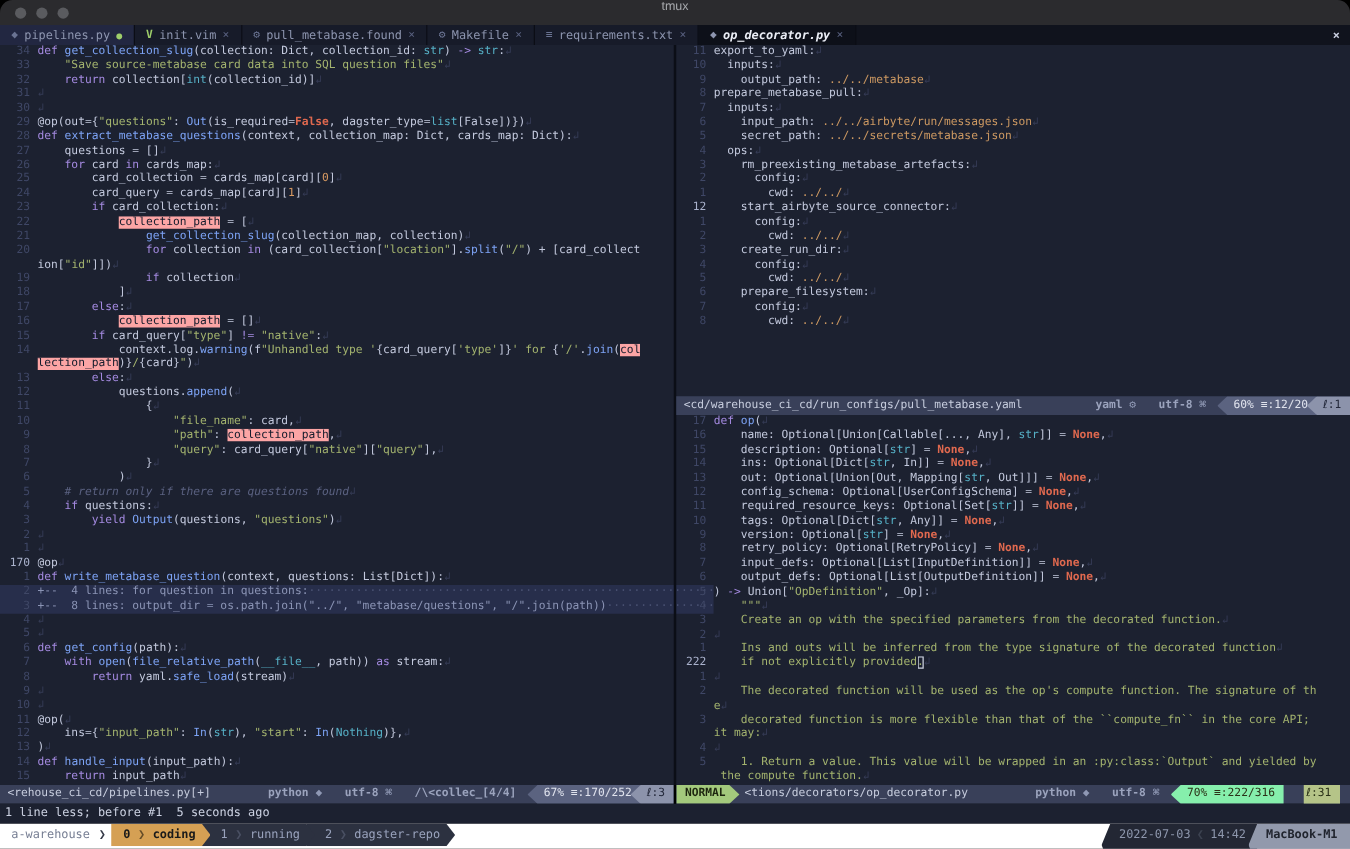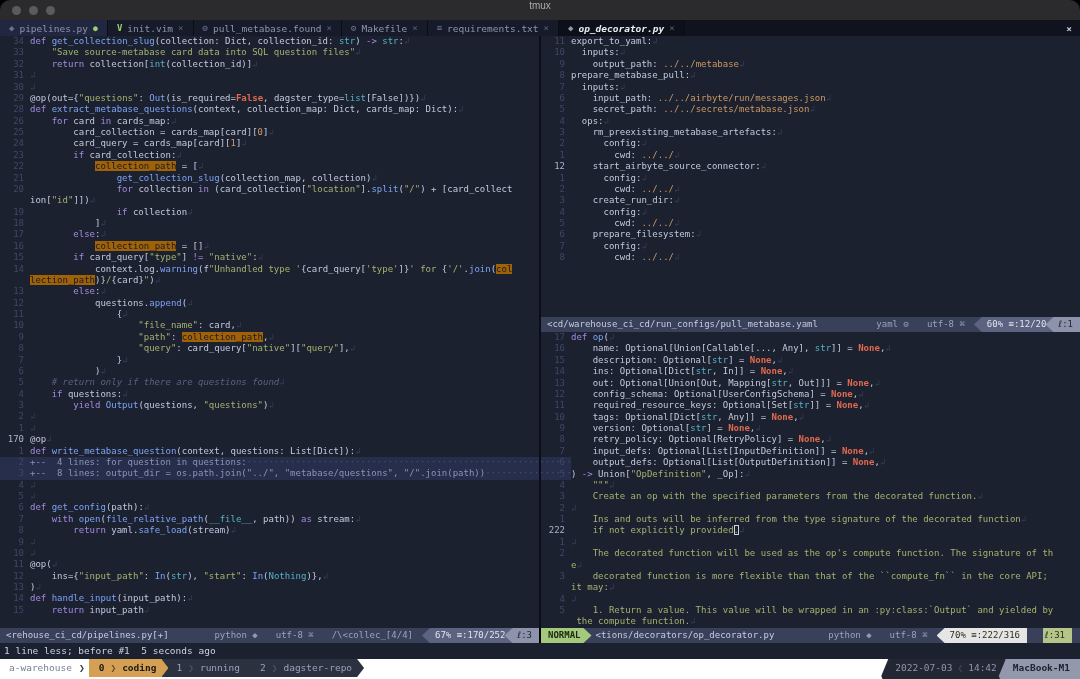--- a/index.html
+++ b/index.html
@@ -38,40 +38,40 @@
   .code{flex:1;white-space:pre;overflow:hidden;color:#c3c9dd;}
   .row.fold{background:#272e4b;}
   .tk-k{color:#a48ae0;}
   .tk-f{color:#7da3f5;}
   .tk-s{color:#a3b36e;}
   .tk-t{color:#56b0c6;}
   .tk-o{color:#e0694f;font-weight:bold;}
   .tk-num{color:#d89a62;}
   .tk-c{color:#5a6180;font-style:italic;}
   .tk-y{color:#cd9962;}
-  .tk-h{background:#a16207;color:#131b2b;}
+  .tk-h{background:#fca5a5;color:#131b2b;}
   .tk-e{color:#353b55;}
   .tk-x{color:#a3b36e;box-shadow:inset 0 0 0 1px #ccd2e0;}
   .tk-fo{color:#8b94b5;}
   .tk-fd{color:#4a5273;}
 
   
   .sl{position:absolute;height:15px;line-height:15px;font-size:9px;background:#394059;color:#a9b0c9;display:flex;align-items:center;overflow:hidden;white-space:pre;}
   #status-mid{top:317px;left:541px;width:539px;}
   #status-left{top:628px;left:0;width:539px;}
   #status-right{top:628px;left:541px;width:539px;}
   .sl .file{color:#c7cdde;padding-left:6px;}
   .sl .grow{flex:1;}
-  .sl .item{padding:0 9px;color:#9ba3bd;}
+  .sl .item{padding:0 9px;color:#9ba3bd;font-weight:bold;}
   .sl .icn{color:#8f98b4;}
   .seg-pct{background:#5b6380;color:#e0e3ed;padding:0 7px 0 13px;clip-path:polygon(8px 0,100% 0,100% 100%,8px 100%,0 50%);position:relative;z-index:2;}
   .seg-col{background:#8c93ab;color:#23283a;padding:0 7px 0 13px;margin-left:-8px;clip-path:polygon(8px 0,100% 0,100% 100%,8px 100%,0 50%);position:relative;z-index:3;}
   .seg-mode{background:#a3c97c;color:#1d260f;font-weight:bold;padding:0 11px 0 7px;clip-path:polygon(0 0,calc(100% - 8px) 0,100% 50%,calc(100% - 8px) 100%,0 100%);position:relative;z-index:3;}
   #status-right .file{margin-left:-2px;}
-  #status-right .seg-pct{background:#e5e5e5;color:#2a3217;}
+  #status-right .seg-pct{background:#86efac;color:#2a3217;}
   #status-right .seg-col{background:#b5c488;color:#2a3217;margin-left:16px;padding-left:2px;clip-path:none;}
   .sliver{flex:none;width:8px;background:#d97f47;clip-path:polygon(0 50%,100% 0,100% 100%);}
 
   
   #cmdline{position:absolute;top:643px;left:0;width:1080px;height:16px;background:#1c2130;color:#ccd2e2;font-size:9.5px;line-height:15px;padding-left:4px;white-space:pre;}
 
   
   #tmuxbar{position:absolute;top:659px;left:0;width:1080px;height:34px;background:#ffffff;display:flex;align-items:stretch;font-size:9.5px;line-height:18px;}
   .sess{color:#767e93;padding:0 7px 0 9px;}
   .sep-dk{color:#343947;padding-right:4px;}
@@ -161,20 +161,24 @@
         </div>
         <div class="row">
           <span class="ln">29</span>
           <span class="code"><span class="tk-d">@op(out={</span><span class="tk-s">"questions"</span><span class="tk-d">: </span><span class="tk-f">Out</span><span class="tk-d">(is_required=</span><span class="tk-o">False</span><span class="tk-d">, dagster_type=</span><span class="tk-t">list</span><span class="tk-d">[False])})</span><span class="tk-e">↲</span></span>
         </div>
         <div class="row">
           <span class="ln">28</span>
           <span class="code"><span class="tk-k">def </span><span class="tk-f">extract_metabase_questions</span><span class="tk-d">(context, collection_map: Dict, cards_map: Dict):</span><span class="tk-e">↲</span></span>
         </div>
         <div class="row">
+          <span class="ln">27</span>
+          <span class="code"><span class="tk-d">    questions = []</span><span class="tk-e">↲</span></span>
+        </div>
+        <div class="row">
           <span class="ln">26</span>
           <span class="code"><span class="tk-k">    for </span><span class="tk-d">card </span><span class="tk-k">in</span><span class="tk-d"> cards_map:</span><span class="tk-e">↲</span></span>
         </div>
         <div class="row">
           <span class="ln">25</span>
           <span class="code"><span class="tk-d">        card_collection = cards_map[card][</span><span class="tk-num">0</span><span class="tk-d">]</span><span class="tk-e">↲</span></span>
         </div>
         <div class="row">
           <span class="ln">24</span>
           <span class="code"><span class="tk-d">        card_query = cards_map[card][</span><span class="tk-num">1</span><span class="tk-d">]</span><span class="tk-e">↲</span></span>

